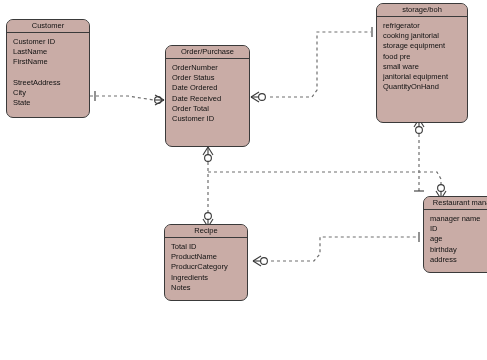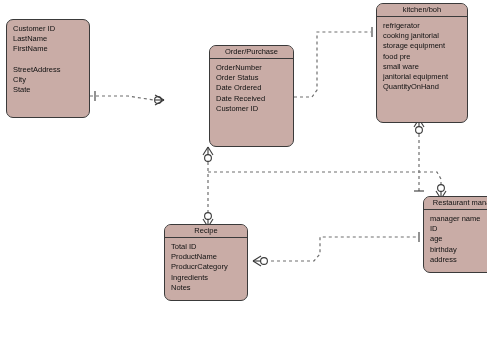--- a/index.html
+++ b/index.html
@@ -138,45 +138,47 @@
         <line x1="253" y1="261" x2="261" y2="261"></line>
       </g>
 
       <g>
         <line x1="419" y1="232" x2="419" y2="242"></line>
       </g>
     </g>
   </svg>
 
   <div class="entity" style="left:6px; top:19px; width:84px; height:99px;">
+    <div class="entity-header">Customer</div>
     <div class="entity-body">
       <div class="attr">Customer ID</div>
       <div class="attr">LastName</div>
       <div class="attr">FirstName</div>
       <div class="attr spacer"></div>
       <div class="attr">StreetAddress</div>
       <div class="attr">City</div>
       <div class="attr">State</div>
 
     </div>
   </div>
 
-  <div class="entity" style="left:165px; top:45px; width:85px; height:102px;margin-left:44px;">
+  <div class="entity" style="left:165px; top:45px; width:85px; height:102px;">
     <div class="entity-header">Order/Purchase</div>
     <div class="entity-body">
       <div class="attr">OrderNumber</div>
       <div class="attr">Order Status</div>
       <div class="attr">Date Ordered</div>
       <div class="attr">Date Received</div>
+      <div class="attr">Order Total</div>
       <div class="attr">Customer ID</div>
     </div>
   </div>
 
   <div class="entity" style="left:376px; top:3px; width:92px; height:120px;">
-    <div class="entity-header">kitchen/boh</div>
+    <div class="entity-header">storage/boh</div>
     <div class="entity-body">
       <div class="attr">refrigerator</div>
       <div class="attr">cooking janitorial</div>
       <div class="attr">storage equipment</div>
       <div class="attr">food pre</div>
       <div class="attr">small ware</div>
       <div class="attr">janitorial equipment</div>
       <div class="attr">QuantityOnHand</div>
     </div>
   </div>

